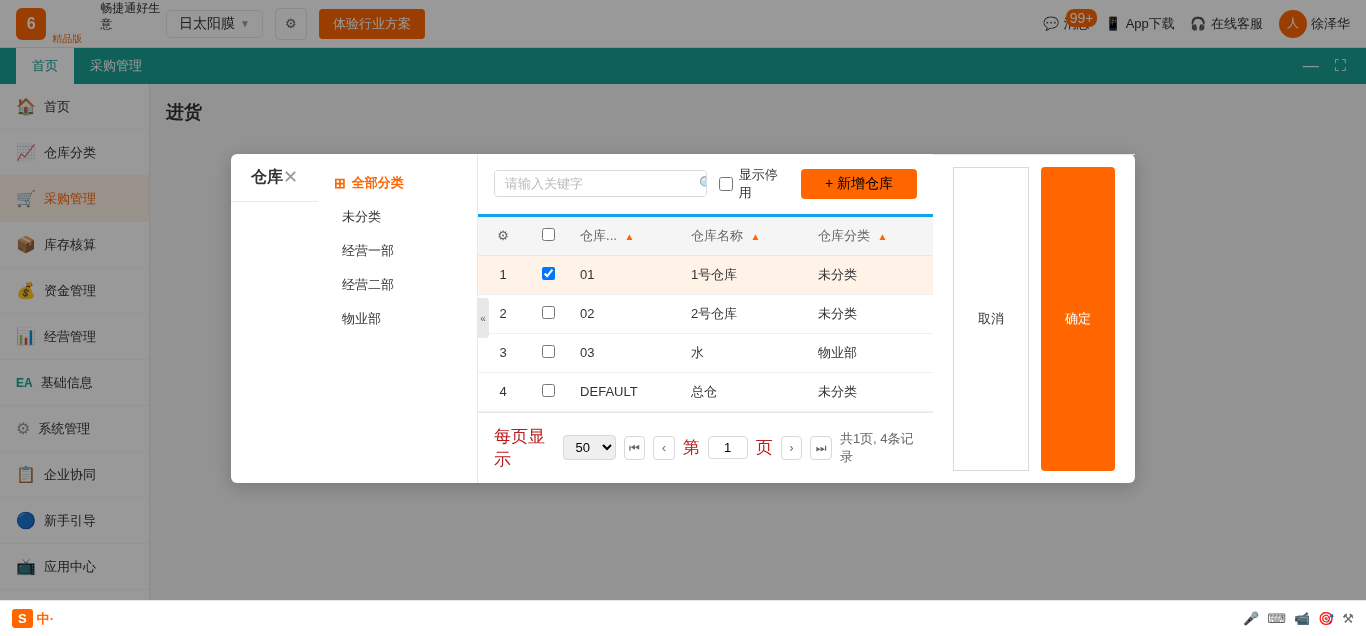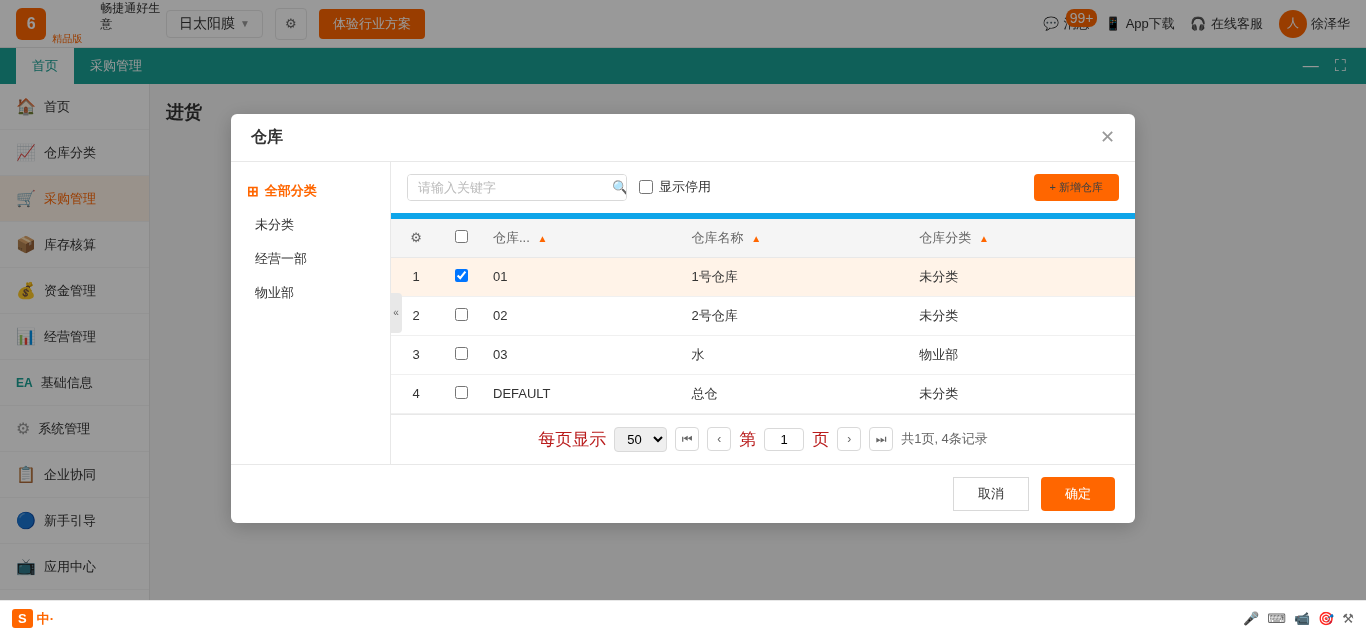--- a/index.html
+++ b/index.html
@@ -191,21 +191,21 @@
       justify-content: center;
     }
 
     
     .modal {
       background: #fff;
       border-radius: 6px;
       width: 904px;
       max-height: 560px;
       display: flex;
-      flex-direction: column;
+      flex-direction: row;
       box-shadow: 0 4px 20px rgba(0,0,0,0.2);
     }
     .modal-header {
       height: 48px;
       border-bottom: 1px solid #e8e8e8;
       display: flex;
       align-items: center;
       padding: 0 20px;
       flex-shrink: 0;
     }
@@ -275,21 +275,21 @@
       flex: 1;
       display: flex;
       flex-direction: column;
       overflow: hidden;
     }
     .table-toolbar {
       padding: 12px 16px;
       display: flex;
       align-items: center;
       gap: 12px;
-      border-bottom: 6px solid #0ea5e9;
+      border-bottom: 3px solid #0ea5e9;
       flex-shrink: 0;
     }
     .search-box {
       display: flex;
       align-items: center;
       border: 1px solid #d9d9d9;
       border-radius: 4px;
       overflow: hidden;
       width: 220px;
     }
@@ -316,26 +316,26 @@
       color: #333;
       font-size: 13px;
     }
     .checkbox-input {
       width: 14px; height: 14px;
       cursor: pointer;
     }
     .add-btn {
       margin-left: auto;
       background: #f60;
-      color: #404040;
+      color: #000000;
       border: none;
-      padding: 6px 16px;
-      border-radius: 4px;
-      cursor: pointer;
-      font-size: 11px;
+      padding: 6px 24px;
+      border-radius: 4px;
+      cursor: pointer;
+      font-size: 14px;
       white-space: nowrap;
     }
 
     
     .data-table {
       flex: 1;
       overflow-y: auto;
     }
     table {
       width: 100%;
@@ -587,20 +587,21 @@
 
     <div class="modal-body">
 
       <div class="category-panel">
         <div class="category-all">
           <span class="grid-icon">⊞</span>
           <span>全部分类</span>
         </div>
         <div class="category-item">未分类</div>
         <div class="category-item">经营一部</div>
+        <div class="category-item">经营二部</div>
         <div class="category-item">物业部</div>
         <div class="collapse-btn">«</div>
       </div>
 
       <div class="table-panel">
 
         <div class="table-toolbar">
           <div class="search-box">
             <input class="search-input" type="text" placeholder="请输入关键字" style="">
             <button class="search-icon-btn">🔍</button>

